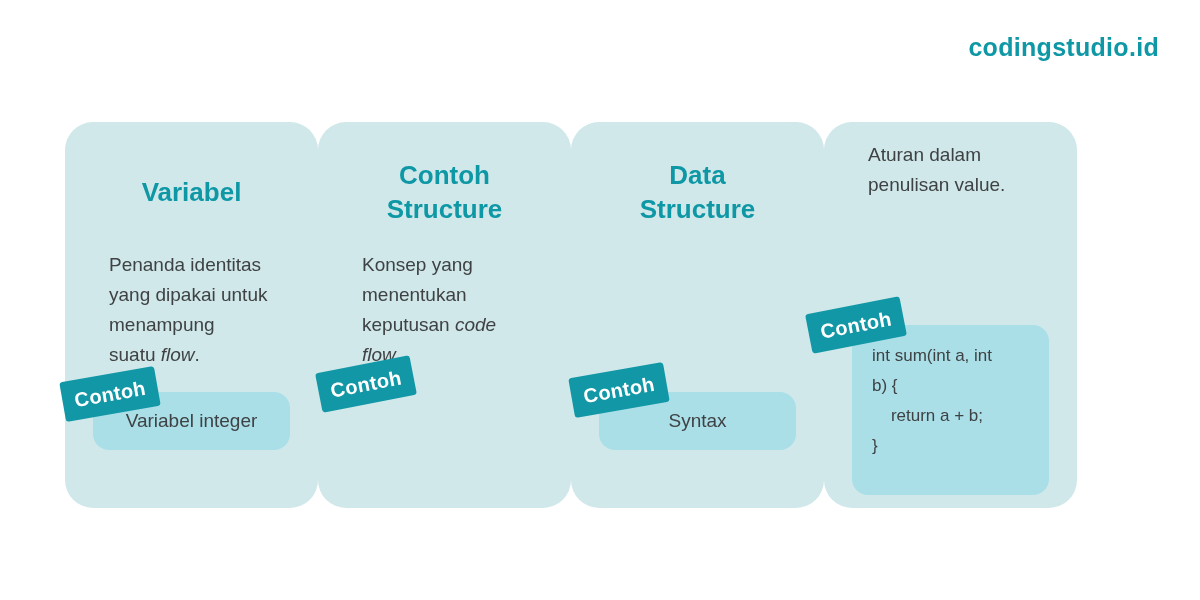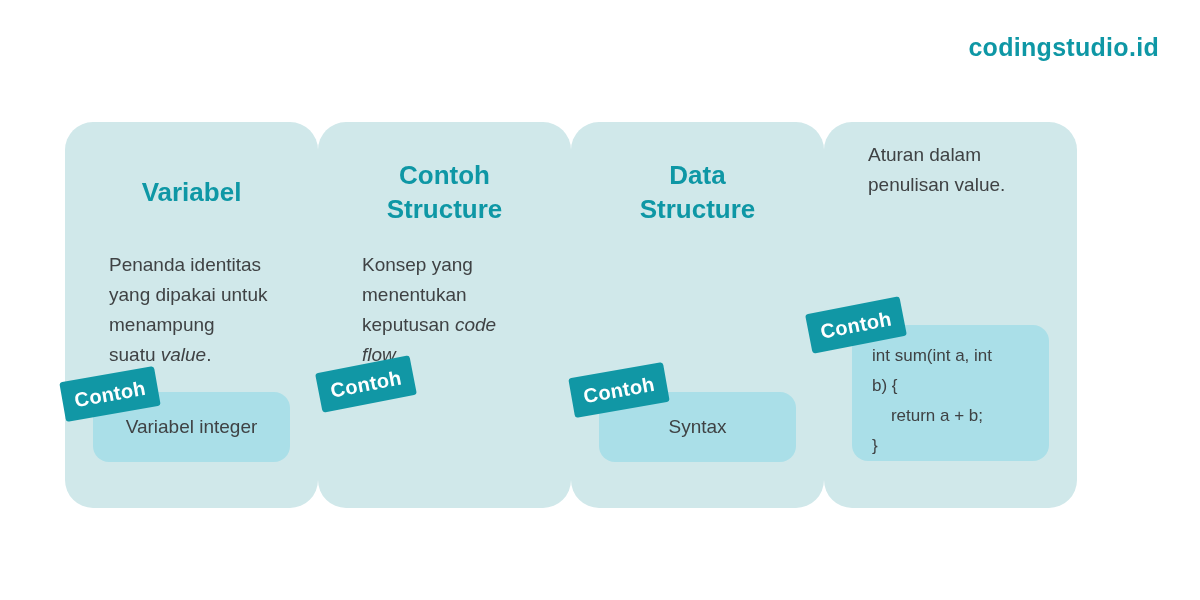--- a/index.html
+++ b/index.html
@@ -55,33 +55,33 @@
     padding: 0 20px 0 44px;
     font-size: 19px;
     line-height: 30px;
     color: var(--text);
     white-space: pre-line;
   }
   .card-desc .it { font-style: italic; }
   .example {
     position: absolute;
     left: 28px; top: 270px;
-    width: 197px; height: 70px;
+    width: 197px; height: 58px;
     background: var(--example-bg);
     border-radius: 16px;
     display: flex;
     align-items: center;
     justify-content: center;
     font-size: 19px;
     color: var(--text);
     text-align: center;
   }
   .card:nth-child(4) .example {
     top: 203px;
-    height: 136px;
+    height: 170px;
     align-items: flex-start;
     justify-content: flex-start;
     padding: 16px 8px 0 20px;
     font-size: 17px;
     line-height: 30px;
     text-align: left;
     white-space: pre-wrap;
   }
   .badge {
     position: absolute;
@@ -108,21 +108,21 @@
 
 <div class="logo">codingstudio.id</div>
 
 <div class="cards">
 
   <div class="card">
     <div class="card-title">Variabel</div>
     <div class="card-desc"><span>Penanda identitas
 yang dipakai untuk
 menampung
-suatu </span><span class="it">value</span><span>.</span></div>
+suatu </span><span class="it">flow</span><span>.</span></div>
     <div class="badge">
         <span>Contoh</span>
       </div>
     <div class="example">
         <span>Variabel integer</span>
       </div>
   </div>
 
   <div class="card">
     <div class="card-title">Contoh

